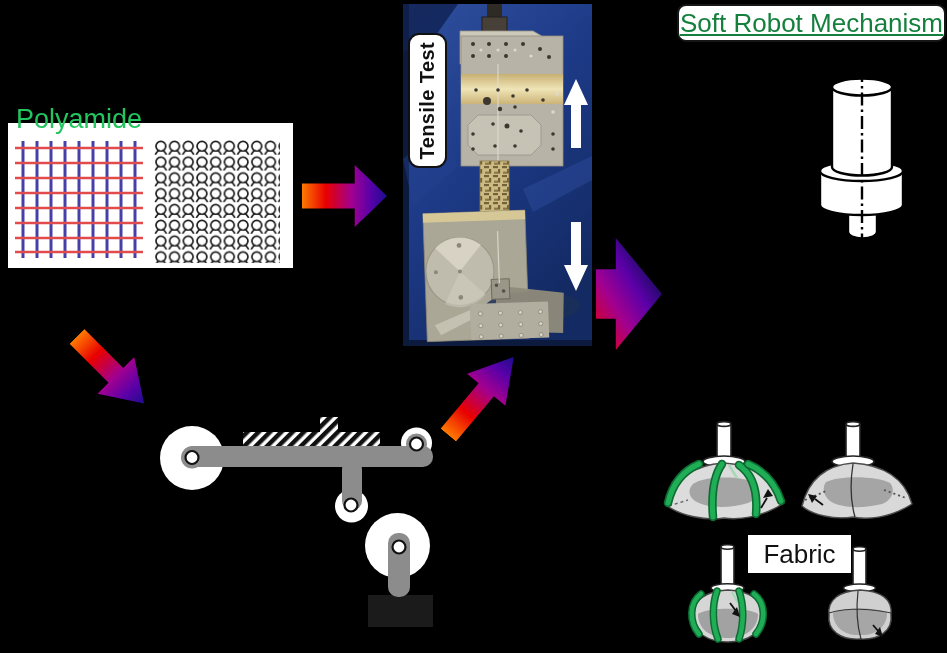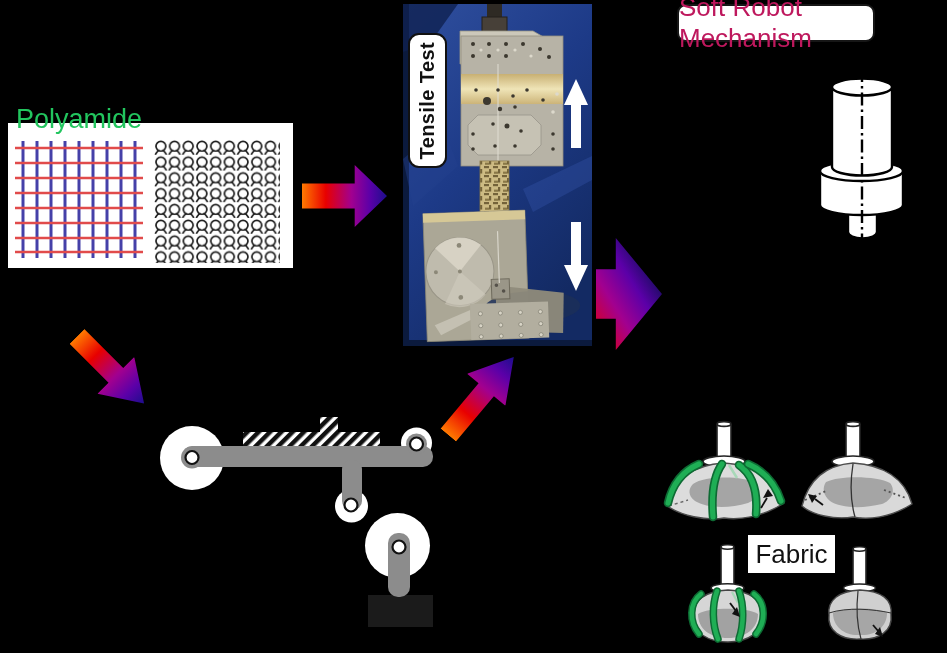--- a/index.html
+++ b/index.html
@@ -29,35 +29,35 @@
           clip-path:polygon(0 28%,30% 28%,30% 0,100% 50%,30% 100%,30% 72%,0 72%);}
 
   
   .photo{position:absolute;left:403px;top:4px;width:189px;height:342px;}
   .tensile-label{position:absolute;left:5px;top:29px;width:39px;height:135px;background:#fff;
      border:2.5px solid #111;border-radius:11px;display:flex;align-items:center;justify-content:center;}
   .tensile-label span{writing-mode:vertical-rl;transform:rotate(180deg);font-size:20px;font-weight:600;
      color:#111;white-space:nowrap;letter-spacing:.4px;}
 
   
-  .srm-label{position:absolute;left:677px;top:4px;width:198px;height:38px;background:#fff;
+  .srm-label{position:absolute;left:677px;top:4px;width:269px;height:38px;background:#fff;
      border:2.5px solid #161616;border-radius:9px;display:flex;align-items:center;justify-content:center;
-     font-size:26px;color:#be185d;}
+     font-size:26px;color:#15803d;text-decoration:underline;}
   .srm-draw{position:absolute;left:810px;top:66px;}
 
   
   .linkage{position:absolute;left:155px;top:408px;}
 
   
   .dome{position:absolute;}
   .dome1{left:660px;top:418px;}
   .dome2{left:798px;top:418px;}
   .dome3{left:686px;top:543px;}
   .dome4{left:823px;top:545px;}
-  .fabric-label{position:absolute;left:748px;top:535px;width:87px;height:38px;background:#fff;
+  .fabric-label{position:absolute;left:748px;top:535px;width:103px;height:38px;background:#fff;
      display:flex;align-items:center;justify-content:center;font-size:26px;color:#111;z-index:5;}
 
   .rib-dark{fill:none;stroke:var(--rib-green-dark);stroke-width:8.5;stroke-linecap:round;}
   .rib{fill:none;stroke:var(--rib-green);stroke-width:5.2;stroke-linecap:round;}
   .rib-s{stroke-width:7.5;}
   .rib-s2{stroke-width:4.6;}
   .stemfill{fill:#fff;stroke:#222;stroke-width:1.6;}
   .hole{fill:#fff;stroke:#111;stroke-width:2.2;}
 </style>
 </head>

